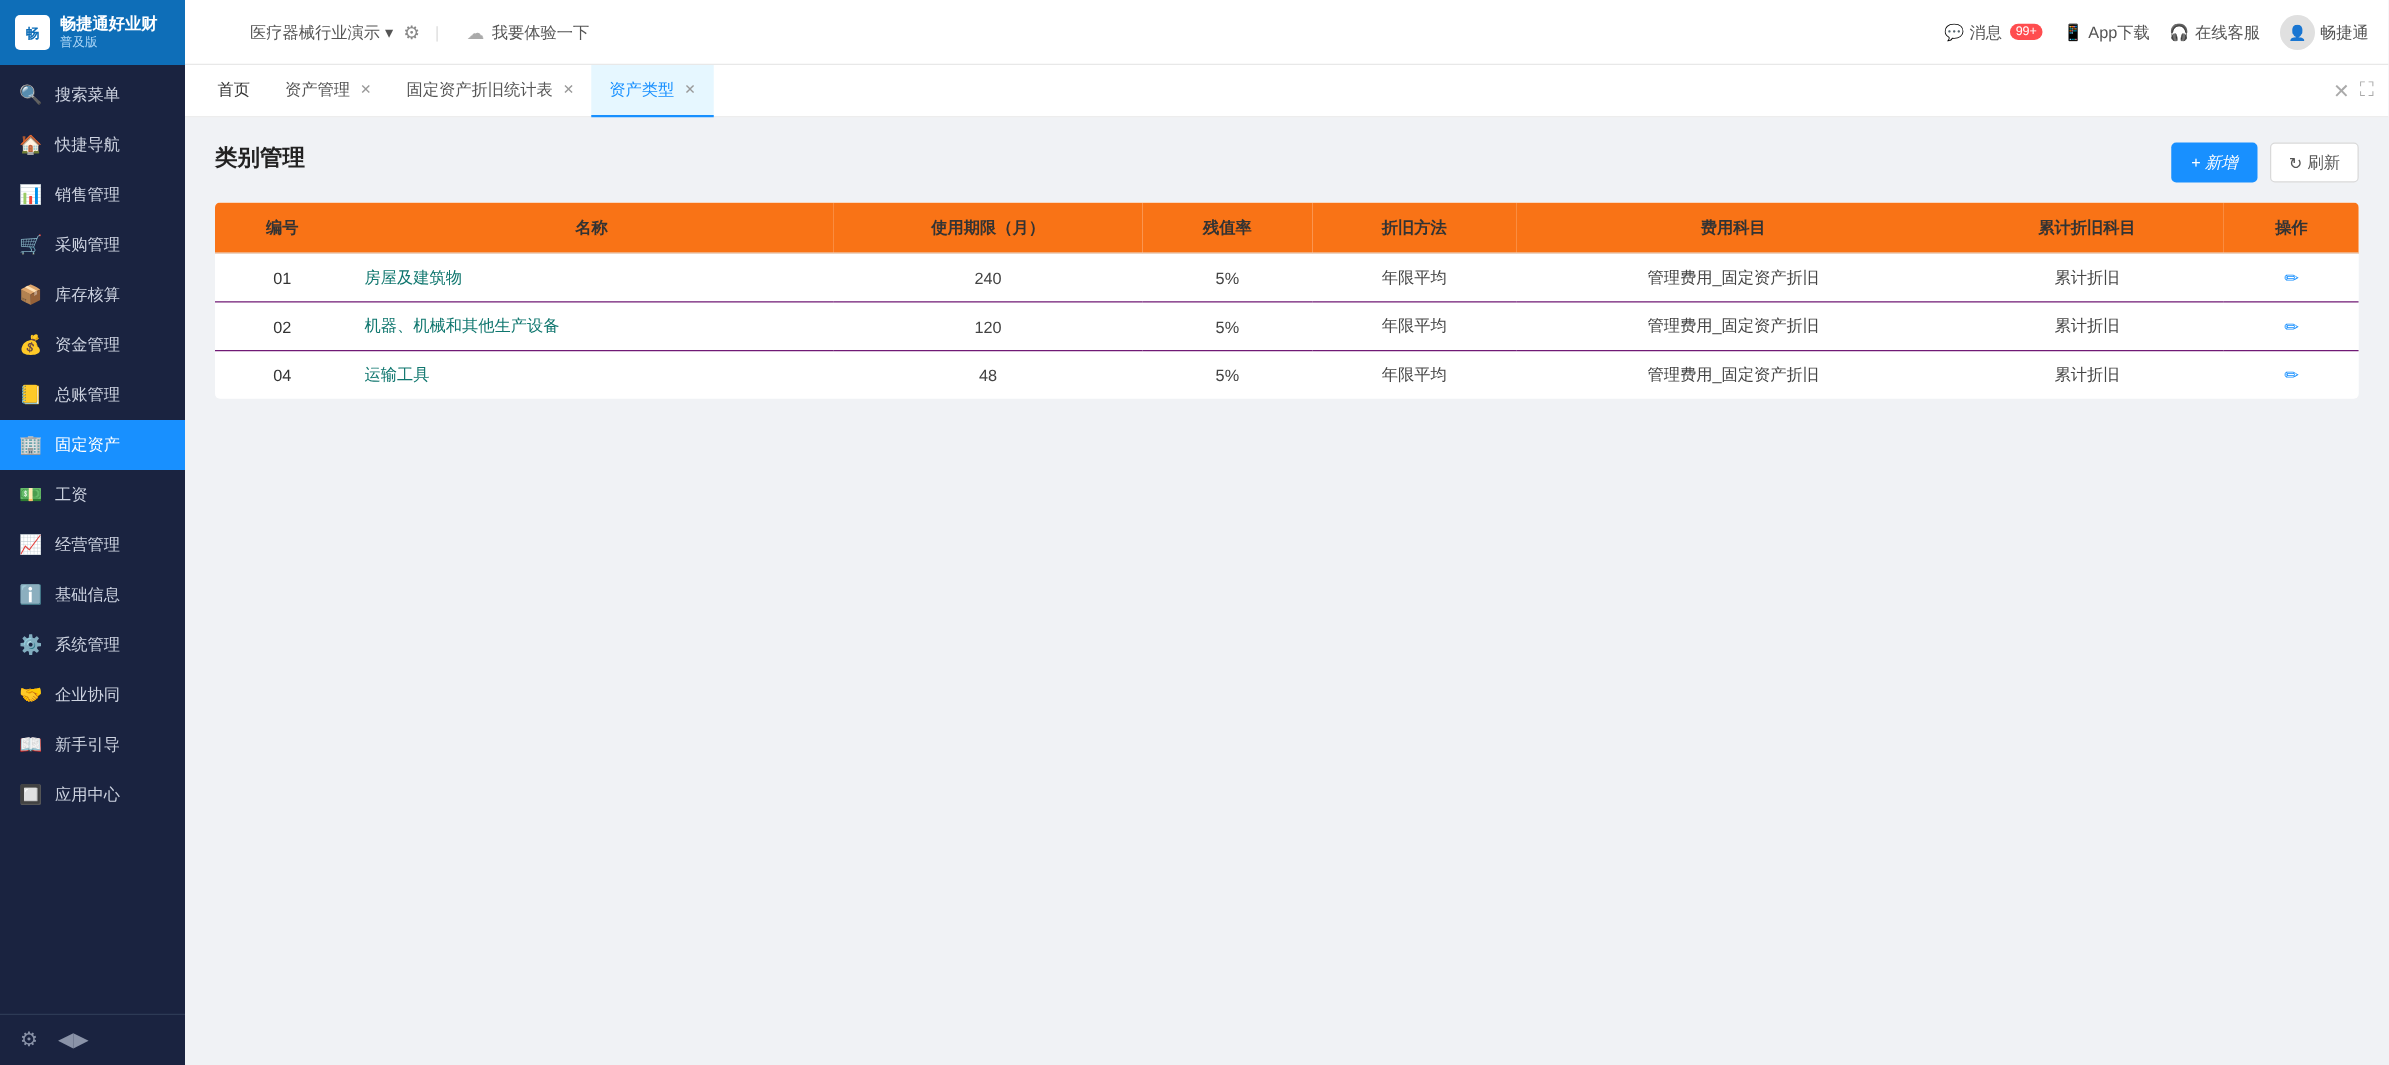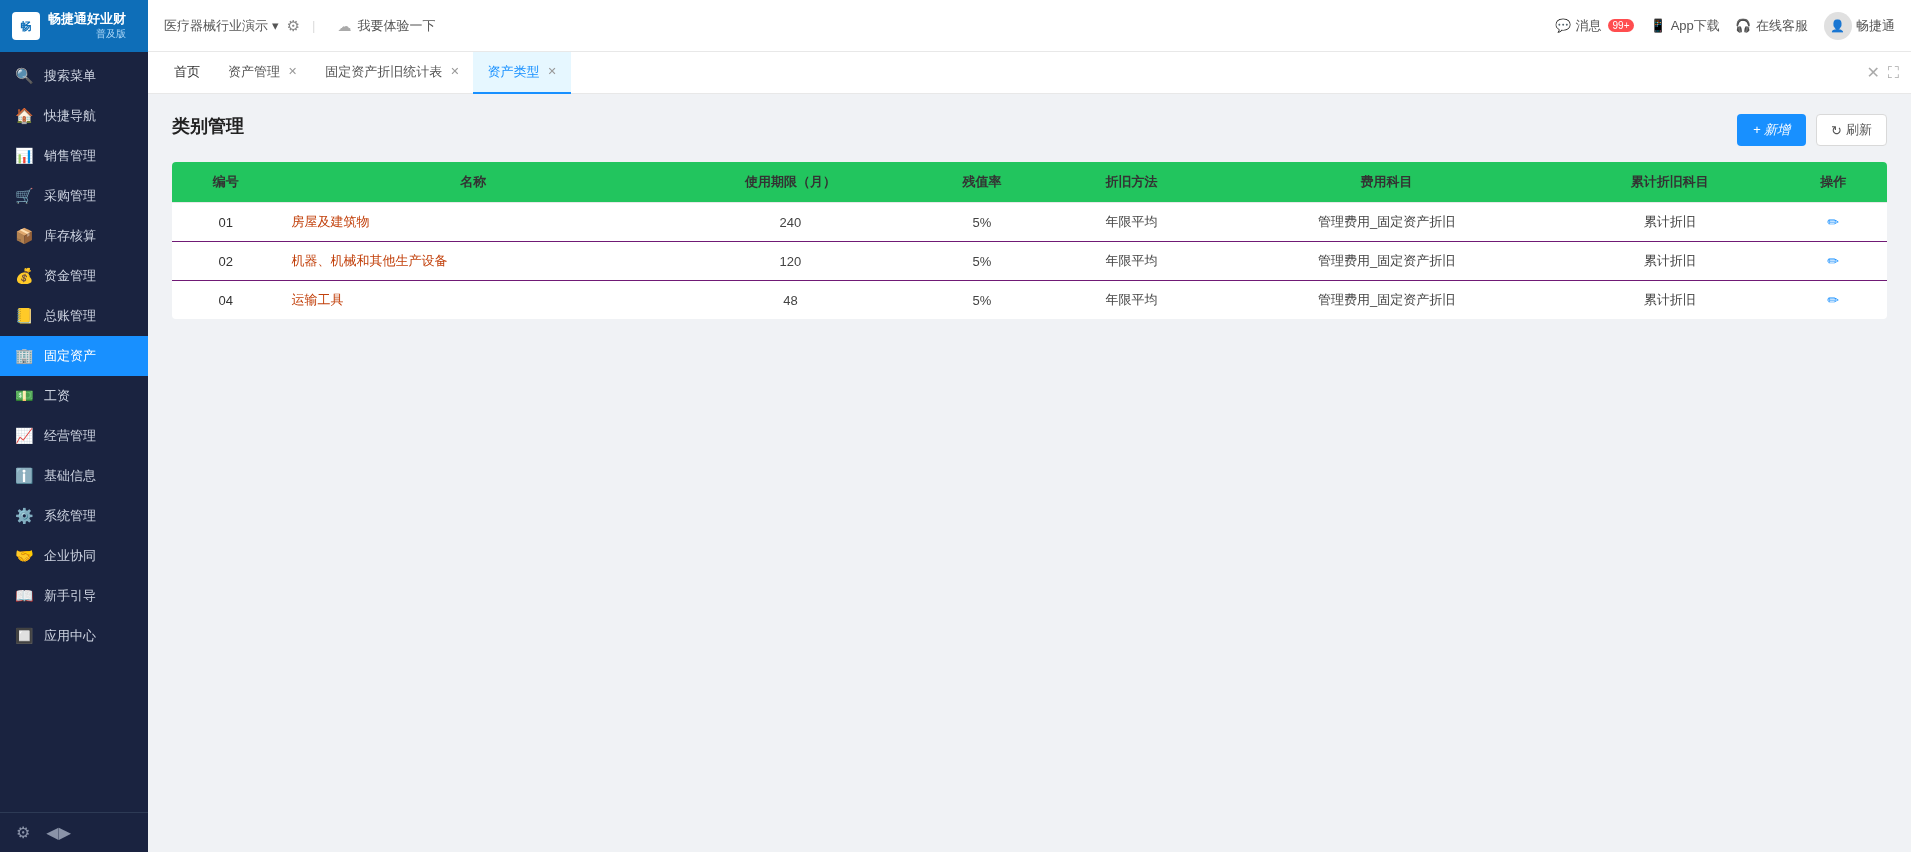--- a/index.html
+++ b/index.html
@@ -25,21 +25,21 @@
     }
     .sidebar-logo-icon {
       width: 28px; height: 28px;
       background: #fff;
       border-radius: 4px;
       display: flex; align-items: center; justify-content: center;
       color: #0e6eb8;
       font-weight: bold;
       font-size: 11px;
     }
-    .sidebar-title-block { display: flex; flex-direction: column; text-align: right; }
+    .sidebar-title-block { display: flex; flex-direction: column; }
     .sidebar-title { color: #fff; font-size: 13px; font-weight: bold; line-height: 1.2; }
     .sidebar-subtitle { color: #a8d4f5; font-size: 10px; }
     .sidebar-nav { flex: 1; overflow-y: auto; padding: 4px 0; }
     .sidebar-item {
       display: flex; align-items: center; gap: 10px;
       padding: 11px 16px;
       cursor: pointer;
       color: #cdd3e0;
       font-size: 13px;
       transition: background 0.2s;
@@ -61,21 +61,21 @@
     
     .topbar {
       background: #fff;
       height: 52px;
       display: flex;
       align-items: center;
       padding: 0 16px;
       border-bottom: 1px solid #e8e8e8;
       gap: 12px;
     }
-    .topbar-left { display: flex; align-items: center; gap: 8px; flex: 1; }
+    .topbar-left { display: flex; align-items: center; gap: 8px; flex: 1; margin-left: 36px; }
     .topbar-dropdown-btn {
       display: flex; align-items: center; gap: 4px;
       color: #555; cursor: pointer;
       border: none; background: none; font-size: 13px;
     }
     .topbar-gear { color: #888; cursor: pointer; font-size: 15px; }
     .topbar-experience {
       display: flex; align-items: center; gap: 6px;
       color: #555; font-size: 13px; cursor: pointer;
       padding: 4px 10px;
@@ -132,37 +132,37 @@
     }
     .btn-refresh {
       background: #fff; color: #555; border: 1px solid #d9d9d9;
       padding: 6px 14px; border-radius: 4px; cursor: pointer;
       font-size: 13px; display: flex; align-items: center; gap: 4px;
     }
 
     
     .table-wrap { background: #fff; border-radius: 4px; overflow: hidden; }
     table { width: 100%; border-collapse: collapse; }
-    thead tr { background: #22c55e; }
+    thead tr { background: #f97316; }
     th {
       padding: 11px 12px;
       font-size: 13px; font-weight: 600; color: #333;
       border-bottom: 1px solid #e8e8e8;
       text-align: center;
     }
     td {
       padding: 10px 12px;
       font-size: 13px; color: #444;
       border-bottom: 1px solid #701a75;
       text-align: center;
     }
     tr:last-child td { border-bottom: none; }
     .td-left { text-align: left; }
     .td-code { color: #333; }
-    .td-link { color: #c2410c; }
+    .td-link { color: #0f766e; }
     .td-edit-btn { color: #1890ff; cursor: pointer; font-size: 14px; }
   </style>
 </head>
 <body>
 
 <div class="sidebar">
   <div class="sidebar-header">
     <div class="sidebar-logo-icon">畅</div>
     <div class="sidebar-title-block">
       <span class="sidebar-title">畅捷通好业财</span>

